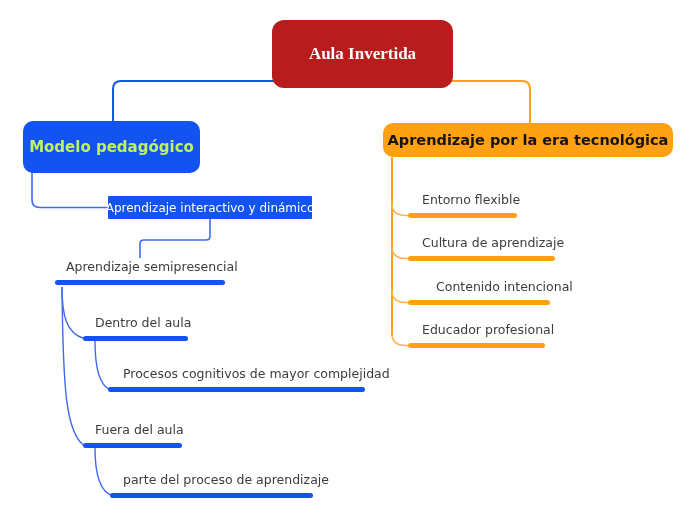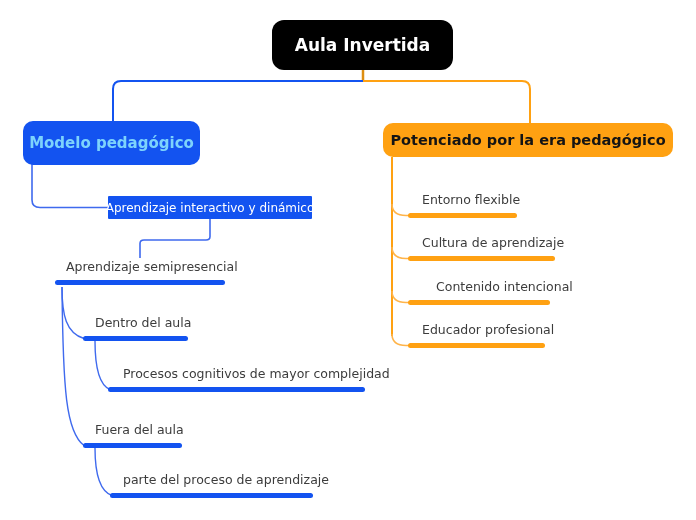--- a/index.html
+++ b/index.html
@@ -3,26 +3,26 @@
 <meta charset="utf-8">
 <style>
   html,body{margin:0;padding:0;background:#ffffff;}
   .canvas{
     position:relative;width:696px;height:520px;background:#ffffff;
     font-family:"DejaVu Sans","Liberation Sans",sans-serif;overflow:hidden;
   }
   svg.connectors{position:absolute;left:0;top:0;width:696px;height:520px;pointer-events:none;}
   .node{position:absolute;box-sizing:border-box;display:flex;align-items:center;justify-content:center;white-space:nowrap;}
   .node-root{
-    left:272px;top:20px;width:181px;height:50px;background:#000000;border-radius:12px;
-    color:#ffffff;font-weight:bold;font-size:17px;
+    left:272px;top:20px;width:181px;height:68px;background:#b91c1c;border-radius:12px;
+    color:#ffffff;font-weight:bold;font-size:17px;font-family:Liberation Serif, serif;
   }
   .node-left-main{
-    left:23px;top:121px;width:177px;height:44px;background:#1353F0;border-radius:10px;
-    color:#7dd3fc;font-weight:bold;font-size:15px;
+    left:23px;top:121px;width:177px;height:52px;background:#1353F0;border-radius:10px;
+    color:#bef264;font-weight:bold;font-size:15px;
   }
   .node-right-main{
     left:383px;top:123px;width:290px;height:34px;background:#FFA112;border-radius:10px;
     color:#141414;font-weight:bold;font-size:14.5px;
   }
   .node-sub-box{
     left:108px;top:196px;width:204px;height:23px;background:#1353F0;border-radius:1px;
     color:#ffffff;font-size:12px;
   }
   .topic{position:absolute;}
@@ -77,21 +77,21 @@
   </svg>
 
   <div class="node node-root">
     <span>Aula Invertida</span>
   </div>
 
   <div class="node node-left-main">
     <span>Modelo pedagógico</span>
   </div>
   <div class="node node-right-main">
-    <span>Potenciado por la era pedagógico</span>
+    <span>Aprendizaje por la era tecnológica</span>
   </div>
 
   <div class="node node-sub-box">
     <span>Aprendizaje interactivo y dinámico</span>
   </div>
 
   <div class="topic t-semipresencial">
     <div class="topic-label">Aprendizaje semipresencial</div>
     <div class="bar bar-blue"></div>
   </div>

